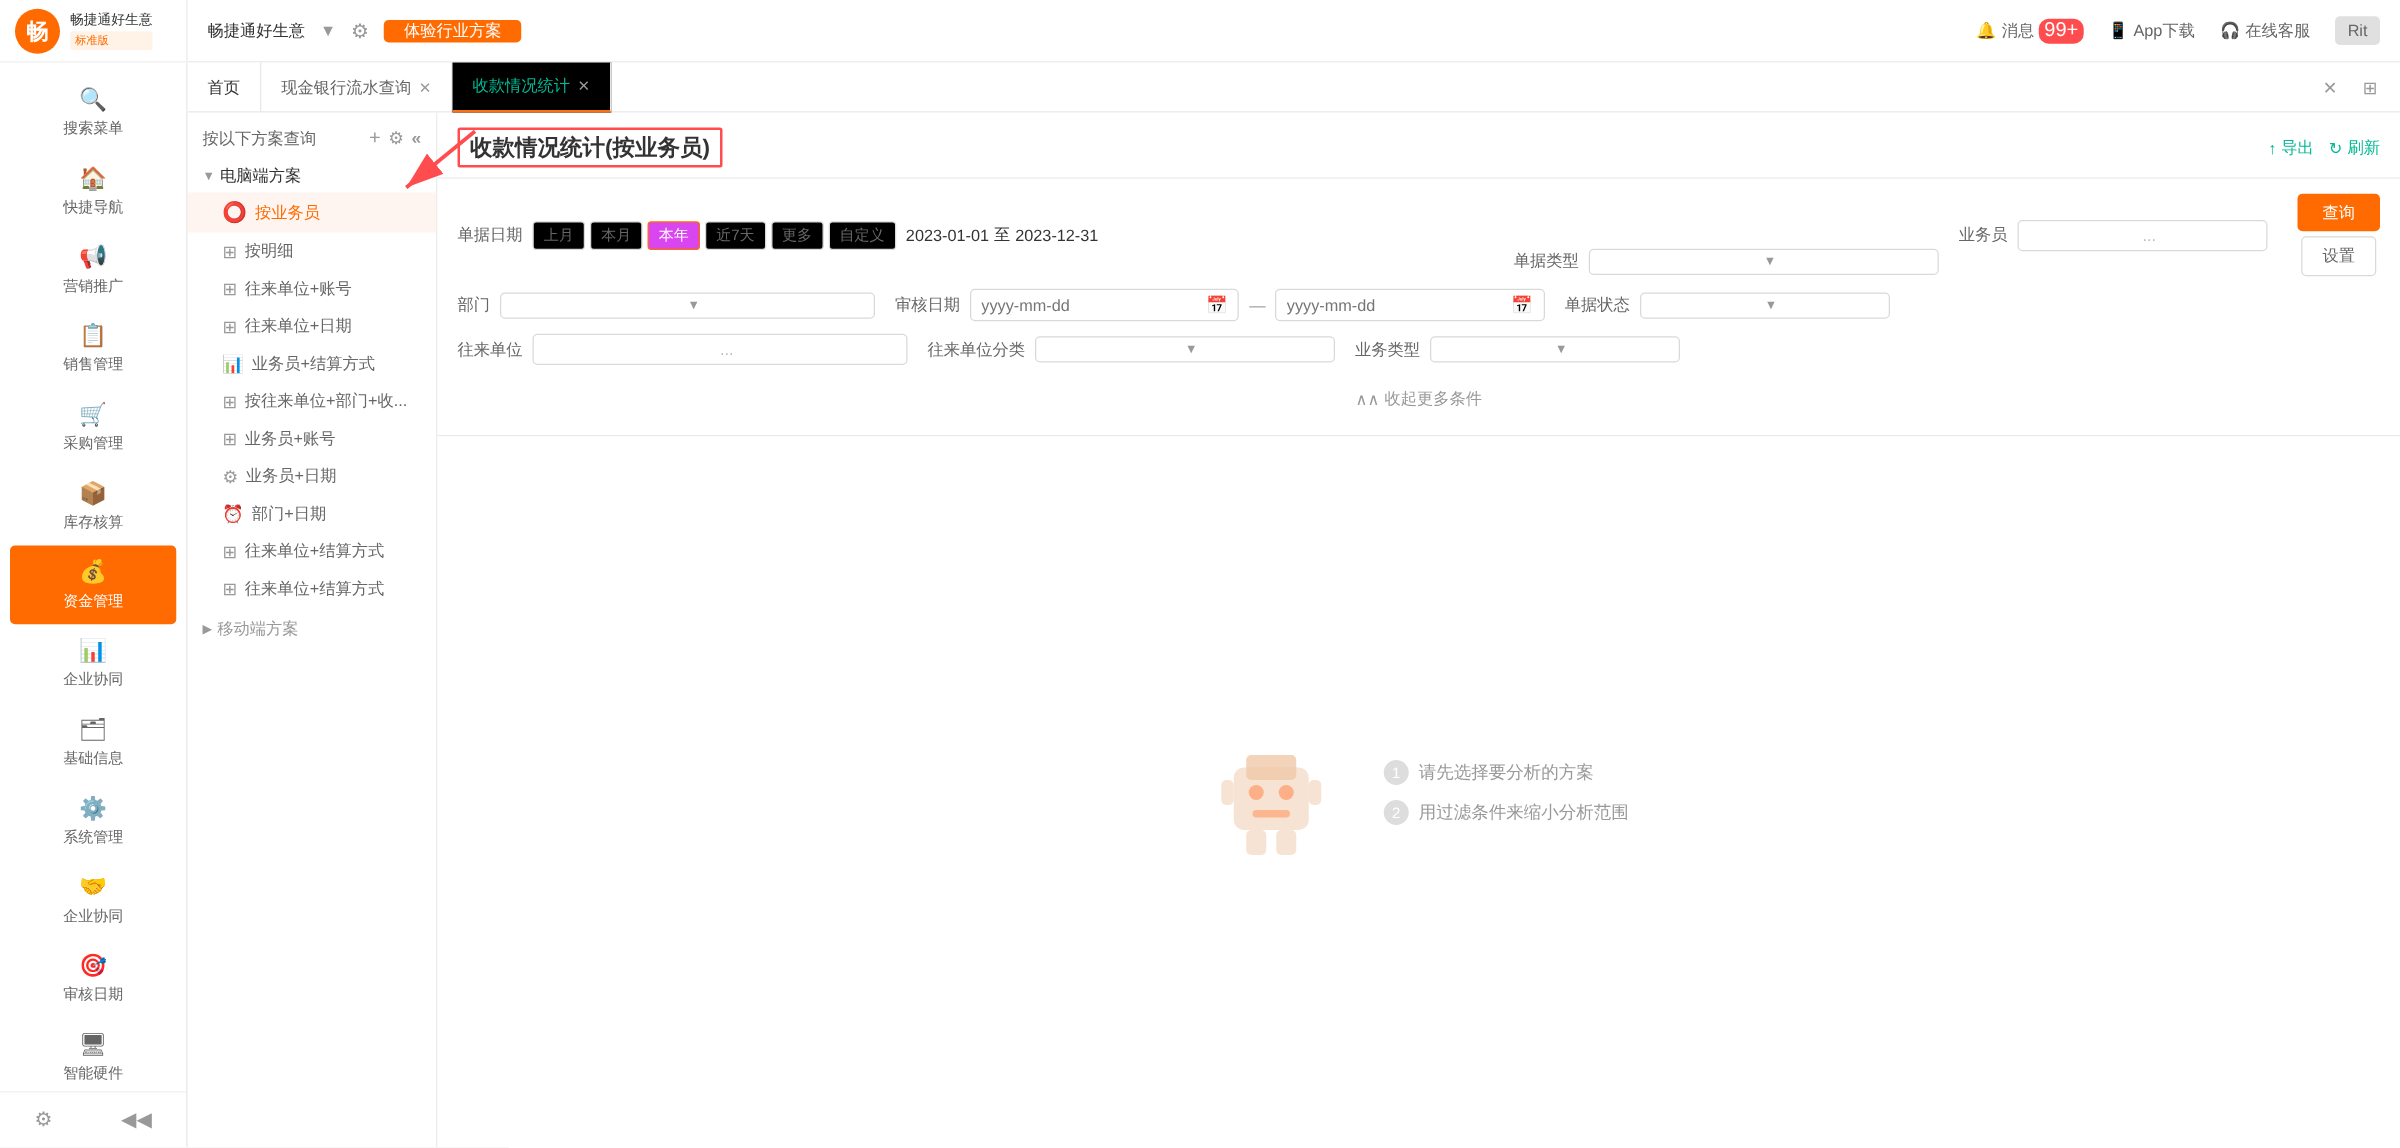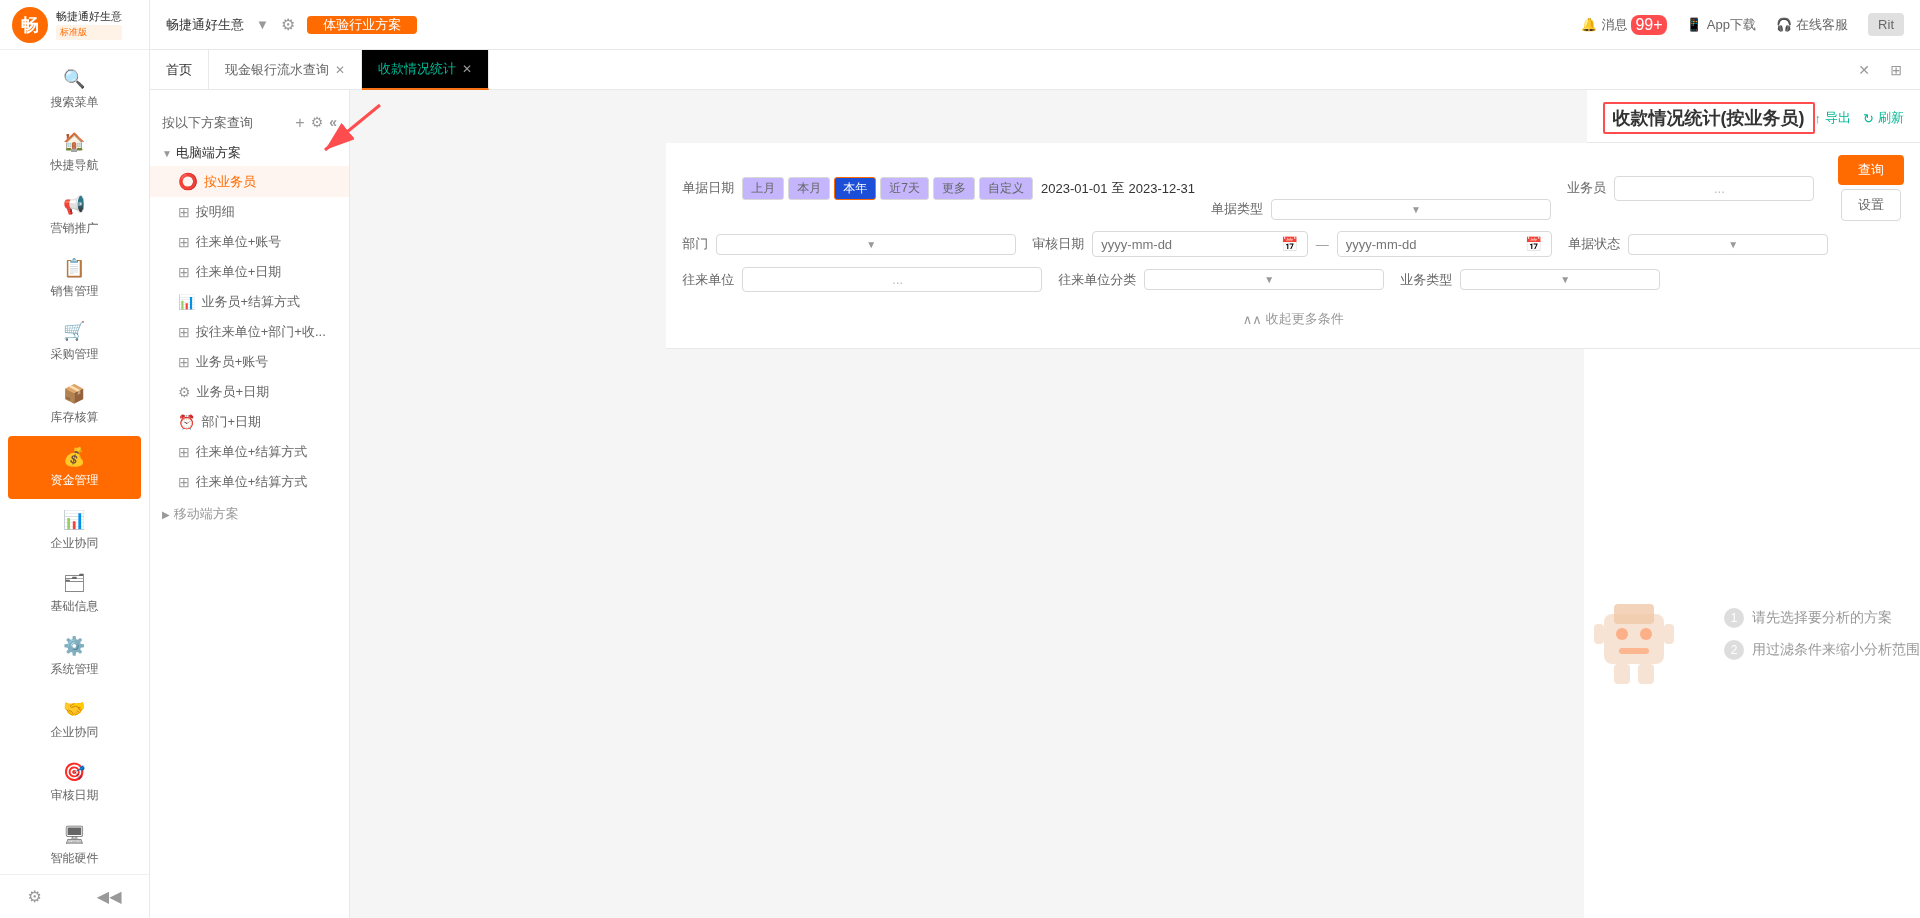--- a/index.html
+++ b/index.html
@@ -38,48 +38,48 @@
     .tab-home { color: #333; }
     .tab-close { font-size: 12px; color: #999; cursor: pointer; }
     .window-controls { margin-left: auto; display: flex; align-items: center; gap: 8px; padding-right: 12px; }
     .win-btn { width: 24px; height: 24px; display: flex; align-items: center; justify-content: center; cursor: pointer; color: #999; font-size: 14px; }
 
     
     .content { flex: 1; display: flex; overflow: hidden; }
 
     
     .left-panel { width: 200px; background: #fff; border-right: 1px solid #e8e8e8; padding: 12px 0; flex-shrink: 0; overflow-y: auto; }
-    .left-panel-header { display: flex; align-items: center; justify-content: space-between; padding: 0 12px 8px; font-size: 13px; color: #333; margin-top: 12px; }
+    .left-panel-header { display: flex; align-items: center; justify-content: space-between; padding: 0 12px 8px; font-size: 13px; color: #333; }
     .left-panel-header-label { color: #666; }
     .left-panel-actions { display: flex; gap: 6px; color: #999; cursor: pointer; }
     .scheme-group { margin-bottom: 4px; }
     .scheme-group-title { display: flex; align-items: center; padding: 4px 12px; font-size: 13px; color: #333; cursor: pointer; gap: 4px; }
     .scheme-group-title .arrow { color: #999; font-size: 10px; }
     .scheme-item { display: flex; align-items: center; padding: 6px 12px 6px 28px; font-size: 13px; color: #666; cursor: pointer; gap: 6px; }
     .scheme-item.active { color: #ff6b00; background: #fff5f0; }
     .scheme-item .item-icon { font-size: 14px; color: #999; }
     .scheme-item.active .item-icon { color: #ff6b00; }
 
     
-    .right-panel { flex: 1; display: flex; flex-direction: column; background: #f5f5f5; align-items: flex-end; }
+    .right-panel { flex: 1; display: flex; flex-direction: column; background: #f5f5f5; }
 
     
     .page-header { background: #fff; padding: 12px 16px 8px; border-bottom: 1px solid #e8e8e8; display: flex; align-items: center; }
     .page-title { font-size: 18px; font-weight: bold; color: #333; border: 2px solid #ff4d4f; padding: 2px 8px; border-radius: 2px; }
     .page-header-actions { margin-left: auto; display: flex; gap: 12px; }
     .action-btn { display: flex; align-items: center; gap: 4px; color: #00b894; cursor: pointer; font-size: 13px; }
 
     
     .filter-area { background: #fff; padding: 12px 16px; border-bottom: 1px solid #e8e8e8; }
     .filter-row { display: flex; align-items: center; gap: 16px; margin-bottom: 10px; flex-wrap: wrap; }
     .filter-item { display: flex; align-items: center; gap: 8px; }
     .filter-label { color: #666; font-size: 13px; white-space: nowrap; }
     .date-shortcuts { display: flex; gap: 4px; }
-    .date-btn { padding: 2px 8px; border-radius: 3px; border: 1px solid #d9d9d9; background: #c4b5fd; cursor: pointer; font-size: 12px; color: #666; }
-    .date-btn.active { background: #1d4ed8; color: #fff; border-color: #ff6b00; }
+    .date-btn { padding: 2px 8px; border-radius: 3px; border: 1px solid #d9d9d9; background: #000000; cursor: pointer; font-size: 12px; color: #666; }
+    .date-btn.active { background: #d946ef; color: #fff; border-color: #ff6b00; }
     .date-range { display: flex; align-items: center; gap: 4px; font-size: 13px; color: #333; }
     .filter-select { display: flex; align-items: center; border: 1px solid #d9d9d9; border-radius: 4px; padding: 4px 8px; background: #fff; min-width: 200px; cursor: pointer; }
     .filter-select-wide { min-width: 280px; }
     .filter-select span { flex: 1; color: #bbb; font-size: 13px; }
     .filter-select .arrow { color: #999; font-size: 10px; }
     .filter-input { display: flex; align-items: center; border: 1px solid #d9d9d9; border-radius: 4px; padding: 4px 8px; background: #fff; min-width: 160px; gap: 4px; }
     .filter-input input { border: none; outline: none; font-size: 13px; color: #bbb; width: 100%; background: transparent; }
     .filter-input .calendar-icon { color: #999; font-size: 14px; cursor: pointer; }
     .filter-separator { color: #999; }
     .query-btn { background: #ff6b00; color: #fff; border: none; padding: 6px 20px; border-radius: 4px; cursor: pointer; font-size: 13px; }

